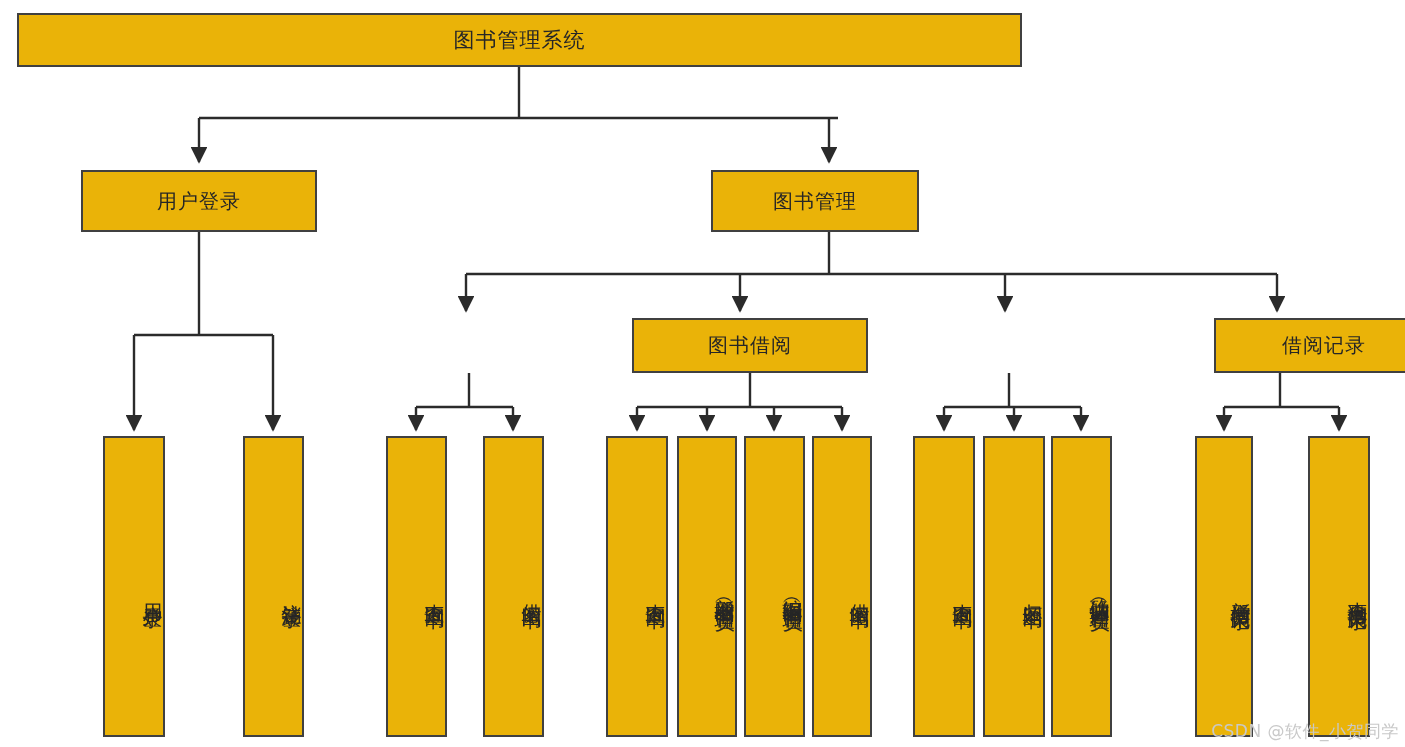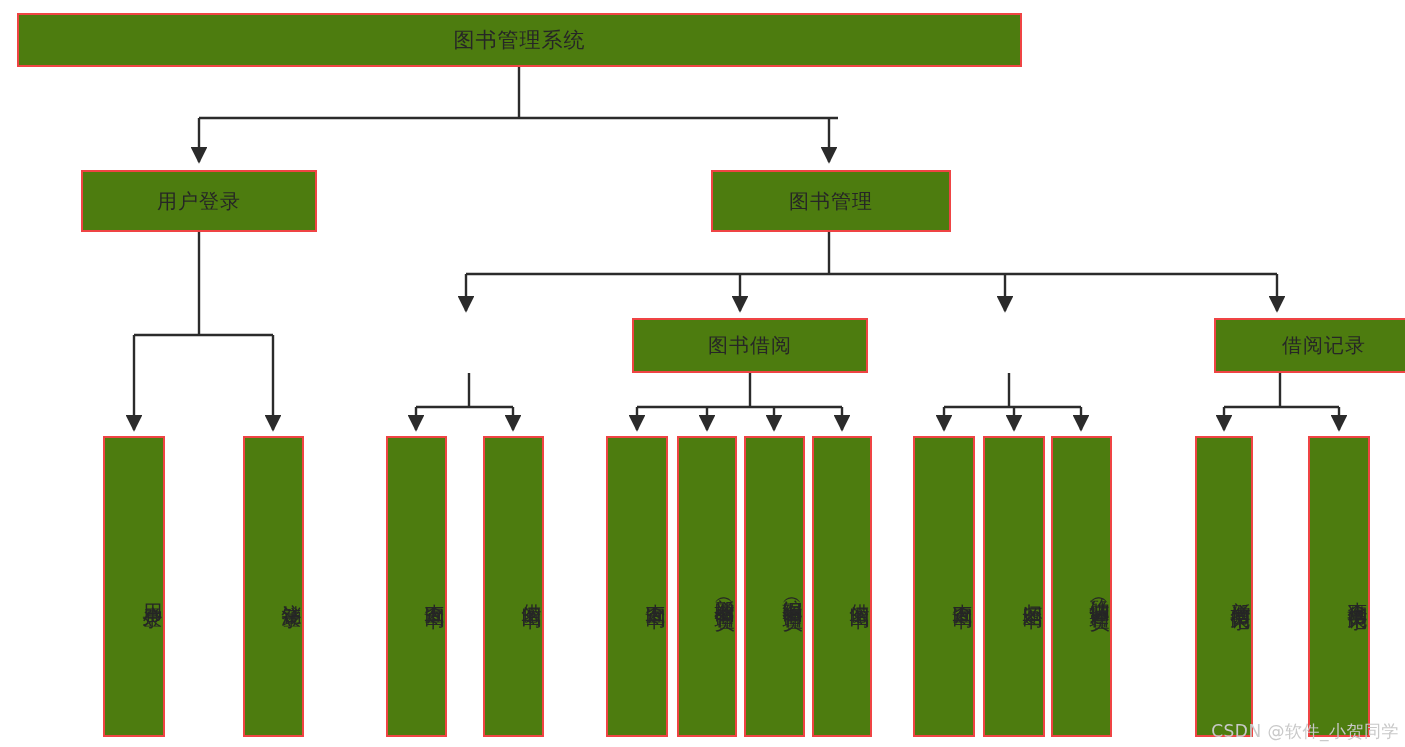--- a/index.html
+++ b/index.html
@@ -1,21 +1,21 @@
 <!DOCTYPE html>
 <html><head>
 <meta charset="utf-8">
 <style>
   html,body{margin:0;padding:0;background:#ffffff;}
   body{width:1405px;height:747px;overflow:hidden;
        font-family:"DejaVu Sans","Liberation Sans",sans-serif;}
   #stage{position:relative;width:1405px;height:747px;background:#fff;}
   svg#wires{position:absolute;left:0;top:0;width:1405px;height:747px;}
-  .node{position:absolute;box-sizing:border-box;background:#4d7c0f;
-        border:2px solid #ef4444;display:flex;align-items:center;
+  .node{position:absolute;box-sizing:border-box;background:#eab308;
+        border:2px solid #404040;display:flex;align-items:center;
         justify-content:center;color:#262626;}
   .node.h{font-size:20px;letter-spacing:1px;}
   .node.v{writing-mode:vertical-rl;text-orientation:upright;
           font-size:20px;letter-spacing:2px;line-height:1.05;
           padding-top:10px;align-items:flex-start;justify-content:center;}
   .node.root{font-size:21px;}
   .watermark{position:absolute;right:6px;bottom:4px;color:#c9c9c9;
              font-size:17px;letter-spacing:.5px;white-space:nowrap;}
 </style>
 </head>
@@ -73,21 +73,21 @@
     </g>
   </svg>
 
   <div class="node h root" style="left:17px;top:13px;width:1005px;height:54px;">
     <span>图书管理系统</span>
   </div>
 
   <div class="node h" style="left:81px;top:170px;width:236px;height:62px;">
     <span>用户登录</span>
   </div>
-  <div class="node h" style="left:711px;top:170px;width:240px;height:62px;">
+  <div class="node h" style="left:711px;top:170px;width:208px;height:62px;">
     <span>图书管理</span>
   </div>
 
   <div class="node h" style="left:632px;top:318px;width:236px;height:55px;text-align:center;">
     <span>图书借阅</span>
   </div>
   <div class="node h" style="left:1170px;top:318px;width:220px;height:55px;margin-left:44px;">
     <span>借阅记录</span>
   </div>
 

